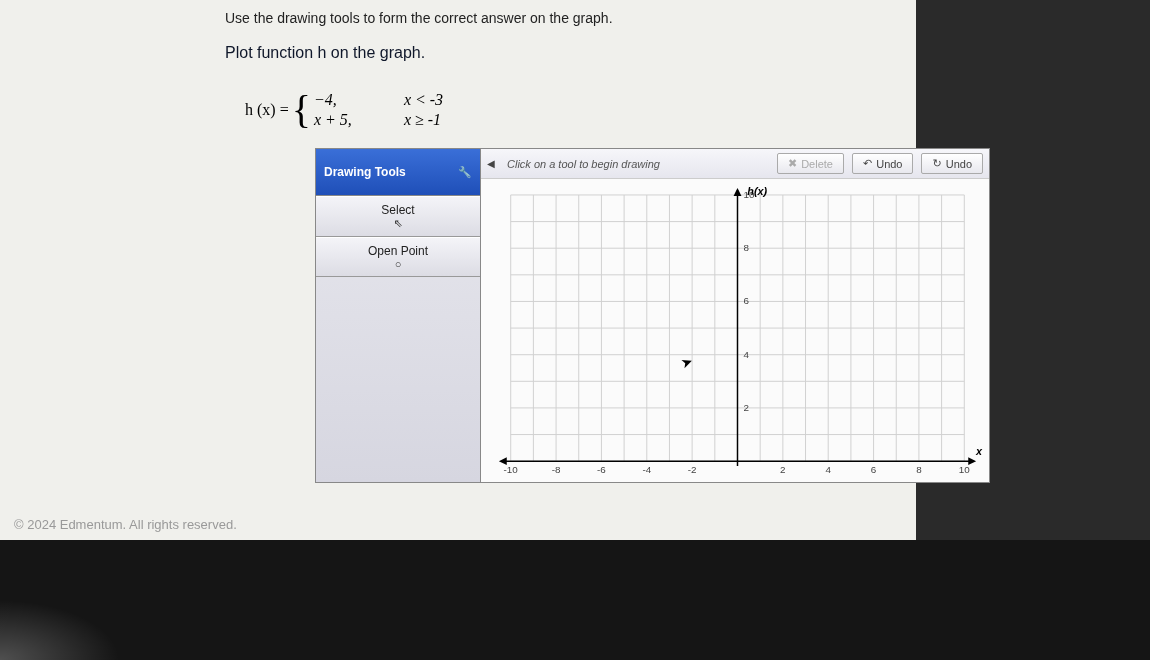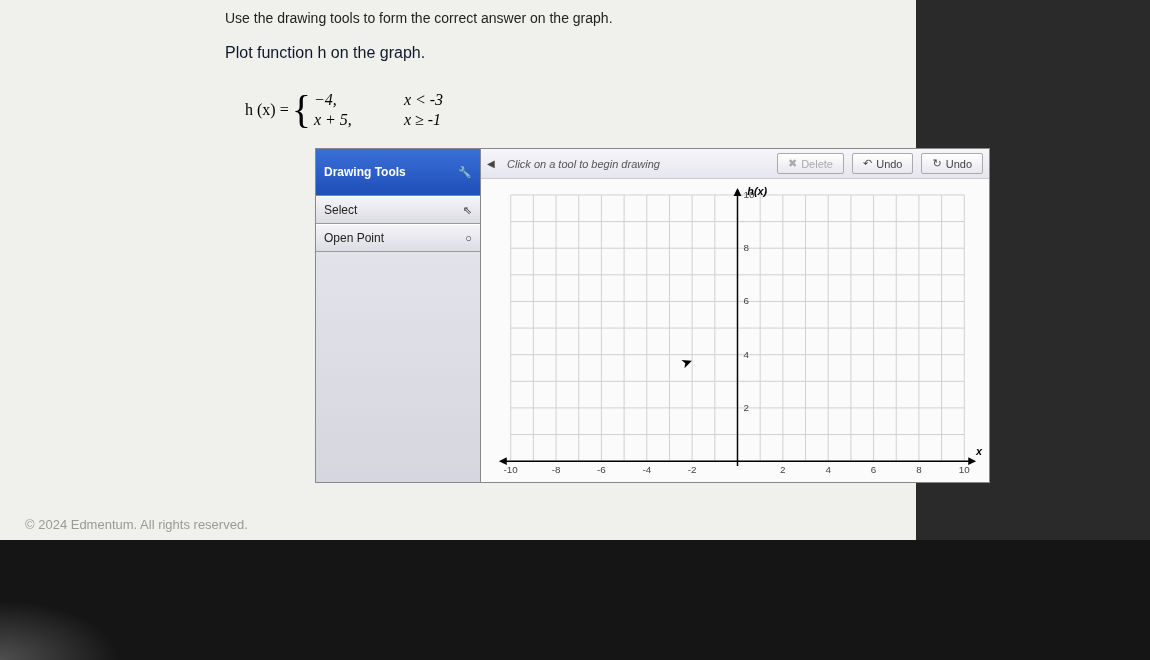--- a/index.html
+++ b/index.html
@@ -79,20 +79,21 @@
     background: linear-gradient(#f4f4f8,#dcdce4);
     border-bottom: 1px solid #999;
     border-top: 1px solid #fff;
     padding: 6px 8px;
     font-size: 12px;
     color: #222;
     display: flex;
     justify-content: space-between;
     align-items: center;
     cursor: pointer;
+    flex-direction: column;
   }
   .tool-icon { font-size:11px; color:#333;}
   .graph-area {
     flex: 1;
     background: #fbfbfb;
     position: relative;
   }
   .graph-toolbar {
     height: 30px;
     display: flex;
@@ -131,21 +132,21 @@
   .tick-label { font-size:10px; fill:#444; font-family:Arial; }
   .axis-label { font-size:11px; fill:#000; font-weight:bold; font-style:italic;}
   .cursor-arrow{
     position:absolute;
     left:190px; top:170px;
     font-size:14px;color:#000;
     transform:rotate(-20deg);
   }
   .copyright {
     position:absolute;
-    bottom:8px; left:25px;
+    bottom:8px; left:14px;
     font-size:13px;
     color:#999;
   }
   .below-black{
     width:1150px;height:120px;background:#151515;
     position:relative;
   }
   .glare{
     position:absolute;left:0;bottom:0;width:120px;height:60px;
     background:radial-gradient(ellipse at bottom left, rgba(255,255,255,.25), transparent 70%);

